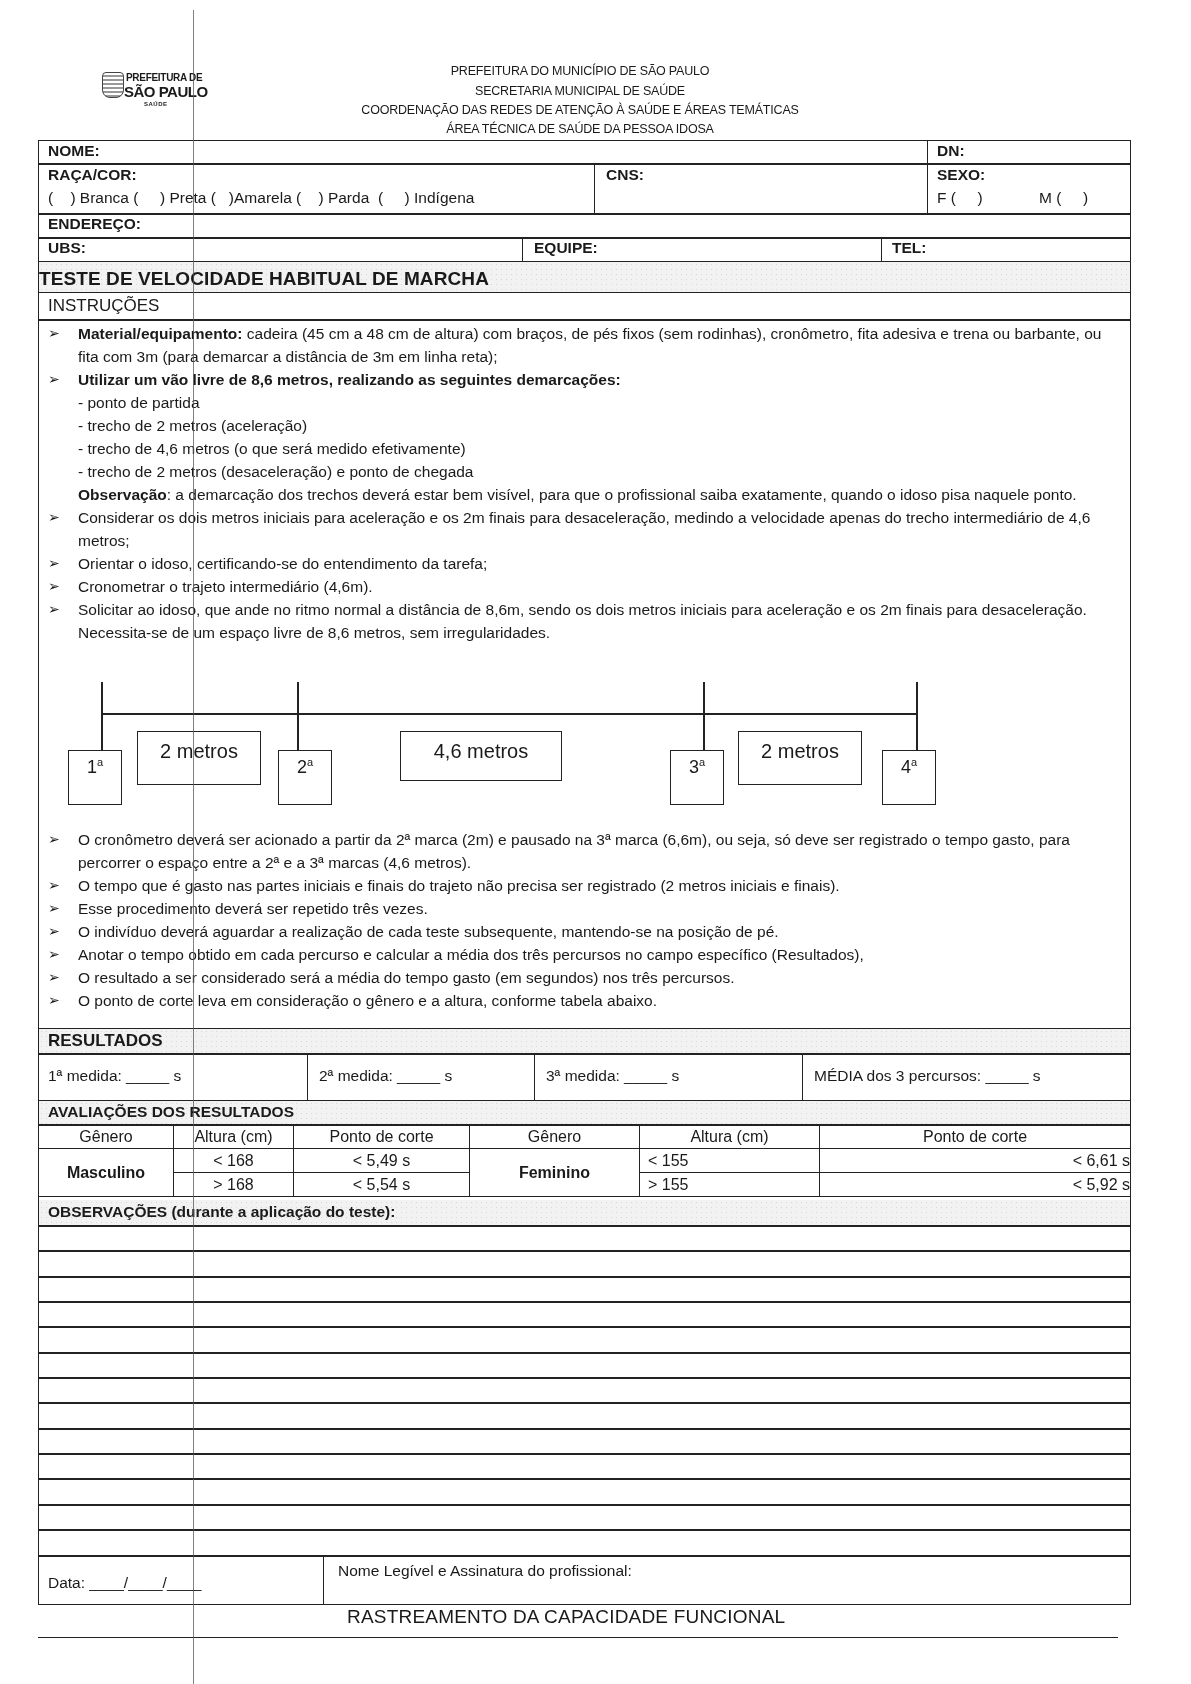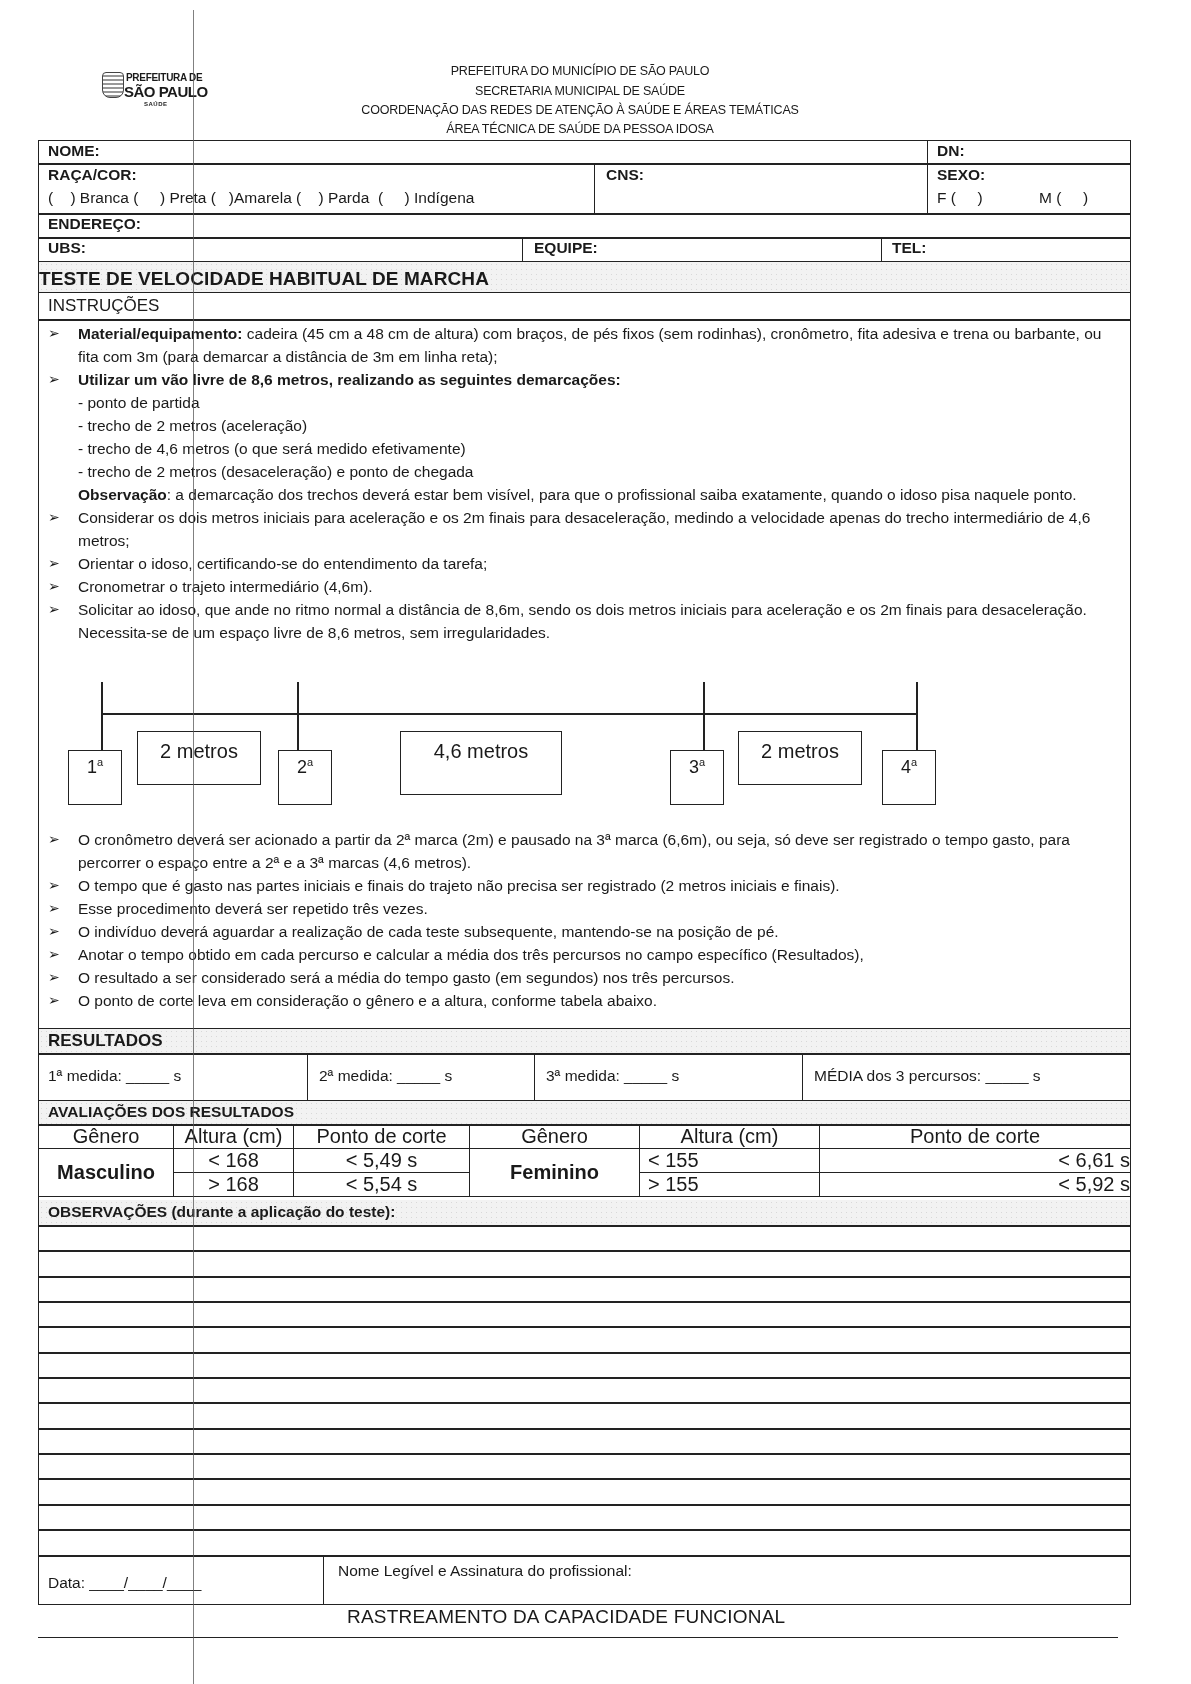--- a/index.html
+++ b/index.html
@@ -35,21 +35,21 @@
   .arrow { position: absolute; left: 0; top: 0; font-size: 14px; }
   .sub { padding-left: 30px; }
 
   
   .dg-line { position: absolute; background: #222; }
   .dg-box { position: absolute; border: 1.5px solid #222; box-sizing: border-box; background: #fff; font-family: "Liberation Sans", sans-serif; font-size: 20px; text-align: center; }
   .mark { font-size: 18px; }
   .mark sup { font-size: 11px; }
 
   
-  .evtab td { border: 1px solid #222; text-align: center; font-size: 20px; padding: 0; height: 23px; }
+  .evtab td { border: 1px solid #222; text-align: center; font-size: 16px; padding: 0; height: 23px; }
   .obs-line { position: absolute; left: 38px; width: 1093px; height: 1.5px; background: #222; }
 </style>
 </head>
 <body>
 
 <div class="logo">
   <div class="logo-crest"></div>
   <div class="logo-t1">PREFEITURA DE</div>
   <div class="logo-t2">SÃO PAULO</div>
   <div class="logo-t3">SAÚDE</div>
@@ -143,21 +143,21 @@
   <div class="dg-line" style="left:297px;top:682px;width:1.5px;height:70px"></div>
   <div class="dg-line" style="left:703px;top:682px;width:1.5px;height:70px"></div>
   <div class="dg-line" style="left:916px;top:682px;width:1.5px;height:70px"></div>
 
   <div class="dg-box mark" style="left:68px;top:750px;width:54px;height:55px;padding-top:5px"><span>1</span><sup>a</sup></div>
   <div class="dg-box mark" style="left:278px;top:750px;width:54px;height:55px;padding-top:5px"><span>2</span><sup>a</sup></div>
   <div class="dg-box mark" style="left:670px;top:750px;width:54px;height:55px;padding-top:5px"><span>3</span><sup>a</sup></div>
   <div class="dg-box mark" style="left:882px;top:750px;width:54px;height:55px;padding-top:5px"><span>4</span><sup>a</sup></div>
 
   <div class="dg-box" style="left:137px;top:731px;width:124px;height:54px;padding-top:8px">2 metros</div>
-  <div class="dg-box" style="left:400px;top:731px;width:162px;height:64px;padding-top:8px">4,6 metros</div>
+  <div class="dg-box" style="left:400px;top:731px;width:162px;height:50px;padding-top:8px">4,6 metros</div>
   <div class="dg-box" style="left:738px;top:731px;width:124px;height:54px;padding-top:8px">2 metros</div>
 </div>
 
 <div class="instr" style="top:828px">
   <div class="bullet-line">
     <span class="arrow">➢</span>
     <span>O cronômetro deverá ser acionado a partir da 2ª marca (2m) e pausado na 3ª marca (6,6m), ou seja, só deve ser registrado o tempo gasto, para percorrer o espaço entre a 2ª e a 3ª marcas (4,6 metros).</span>
   </div>
   <div class="bullet-line">
     <span class="arrow">➢</span>

